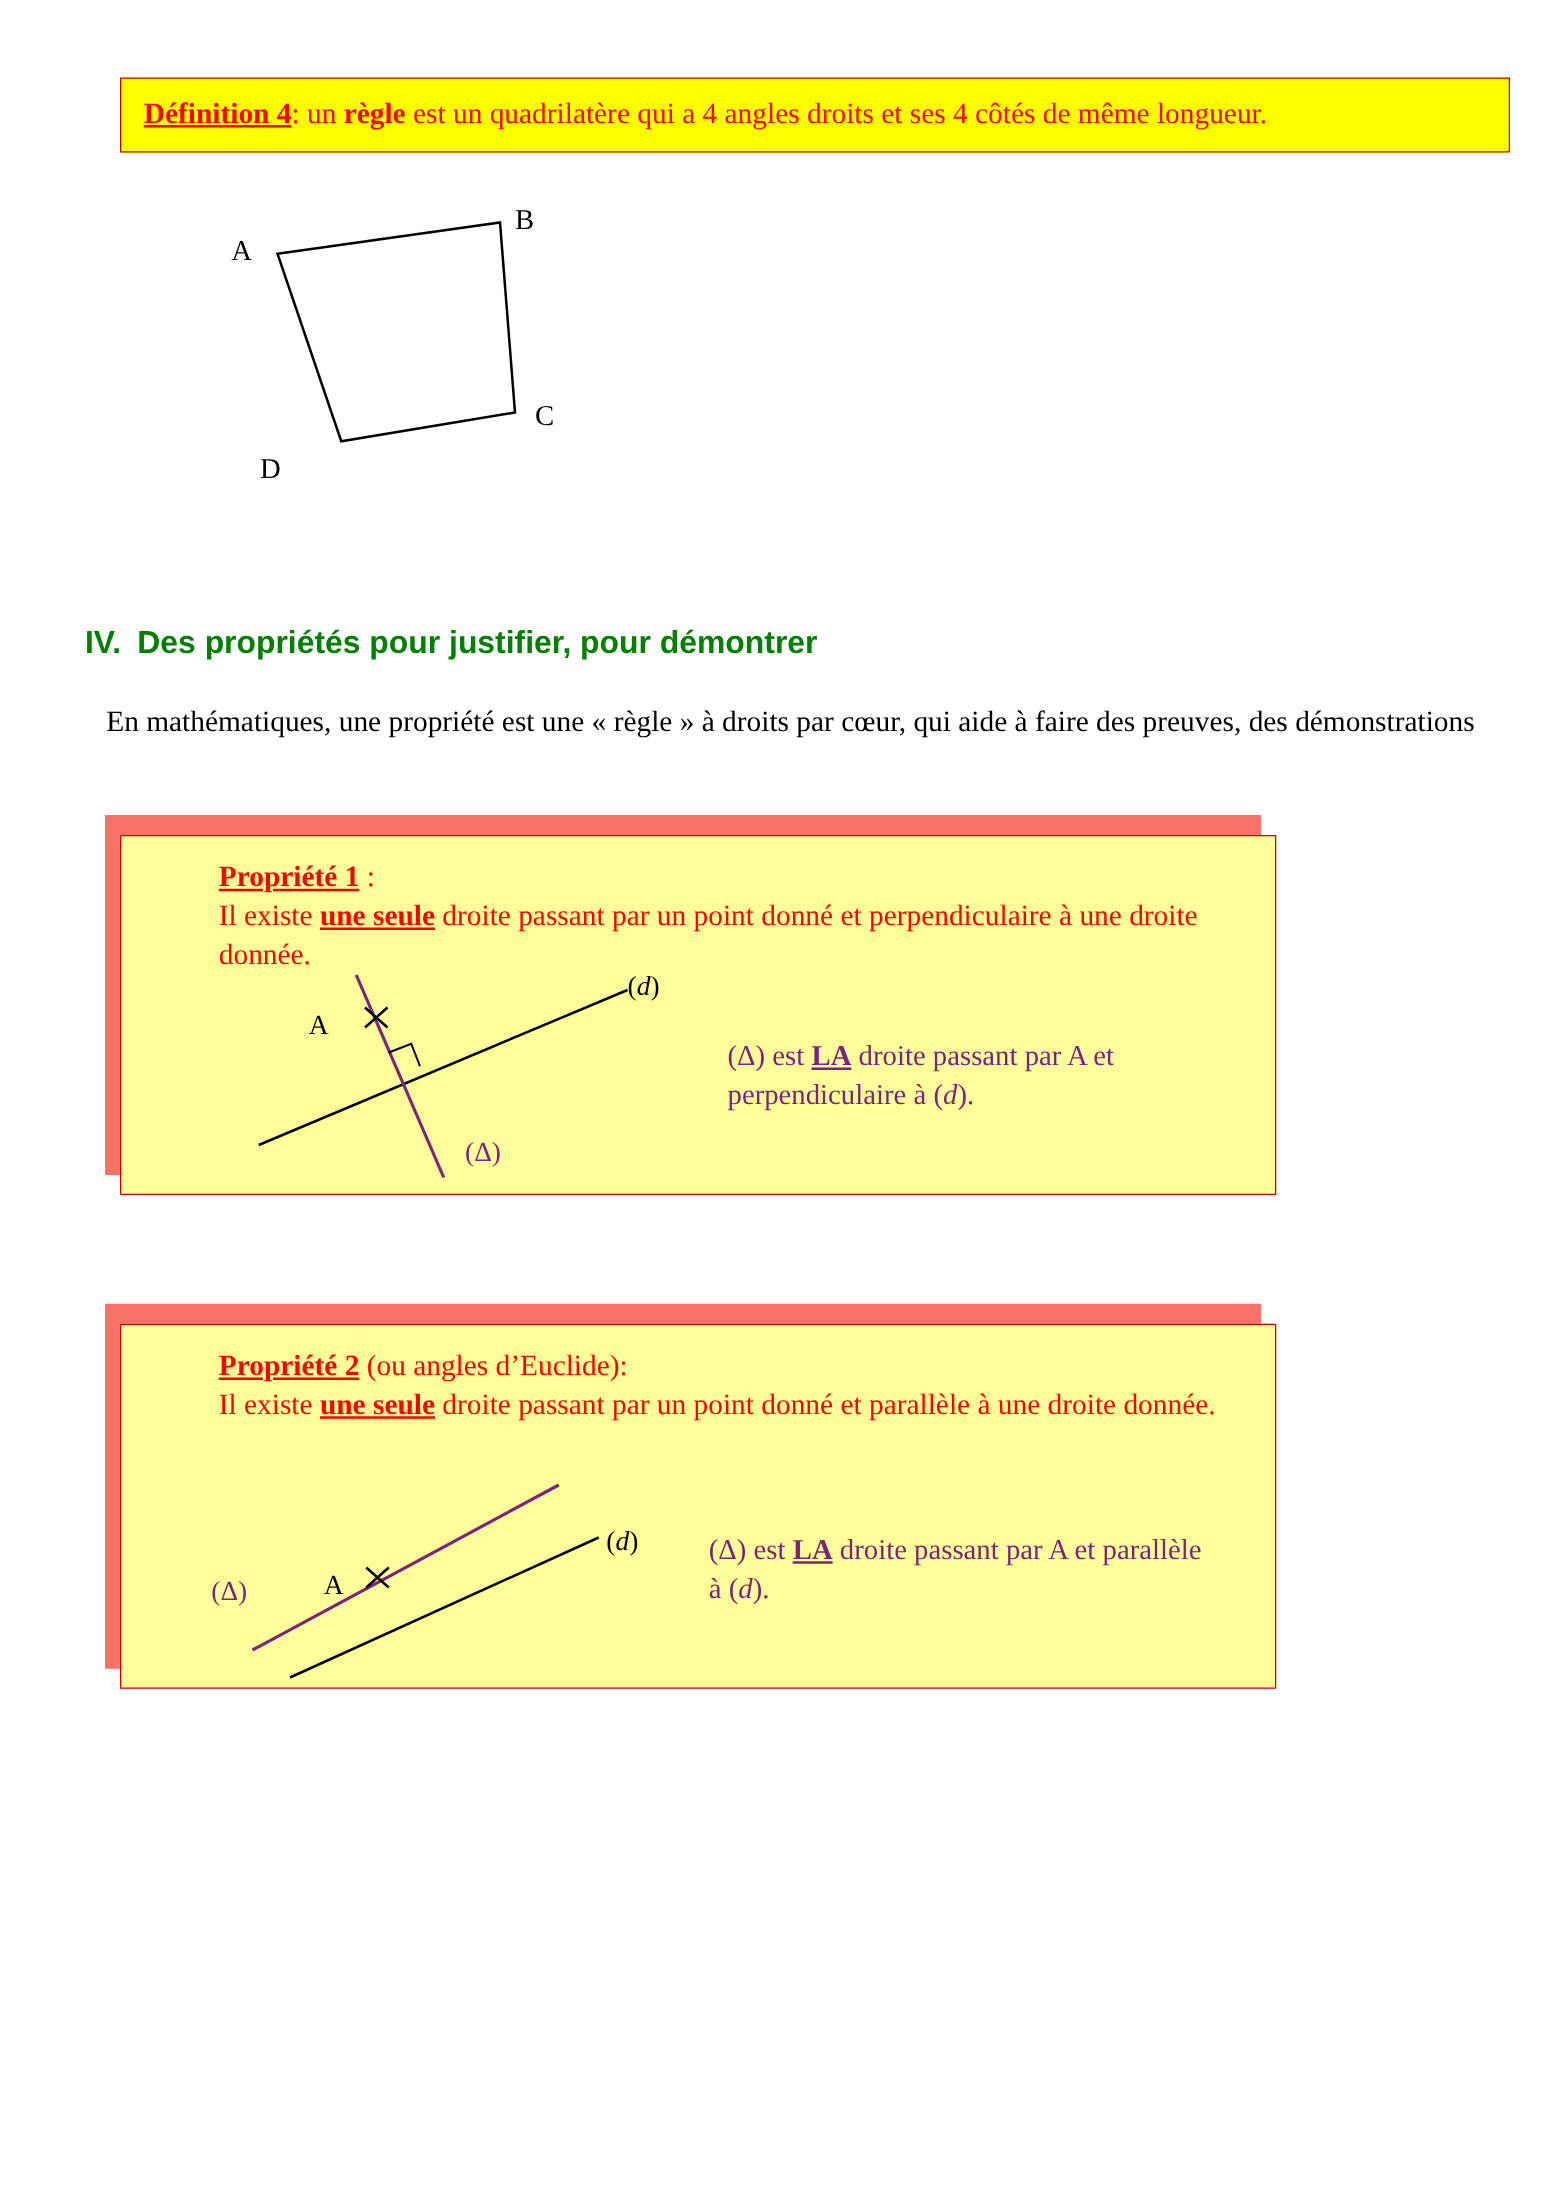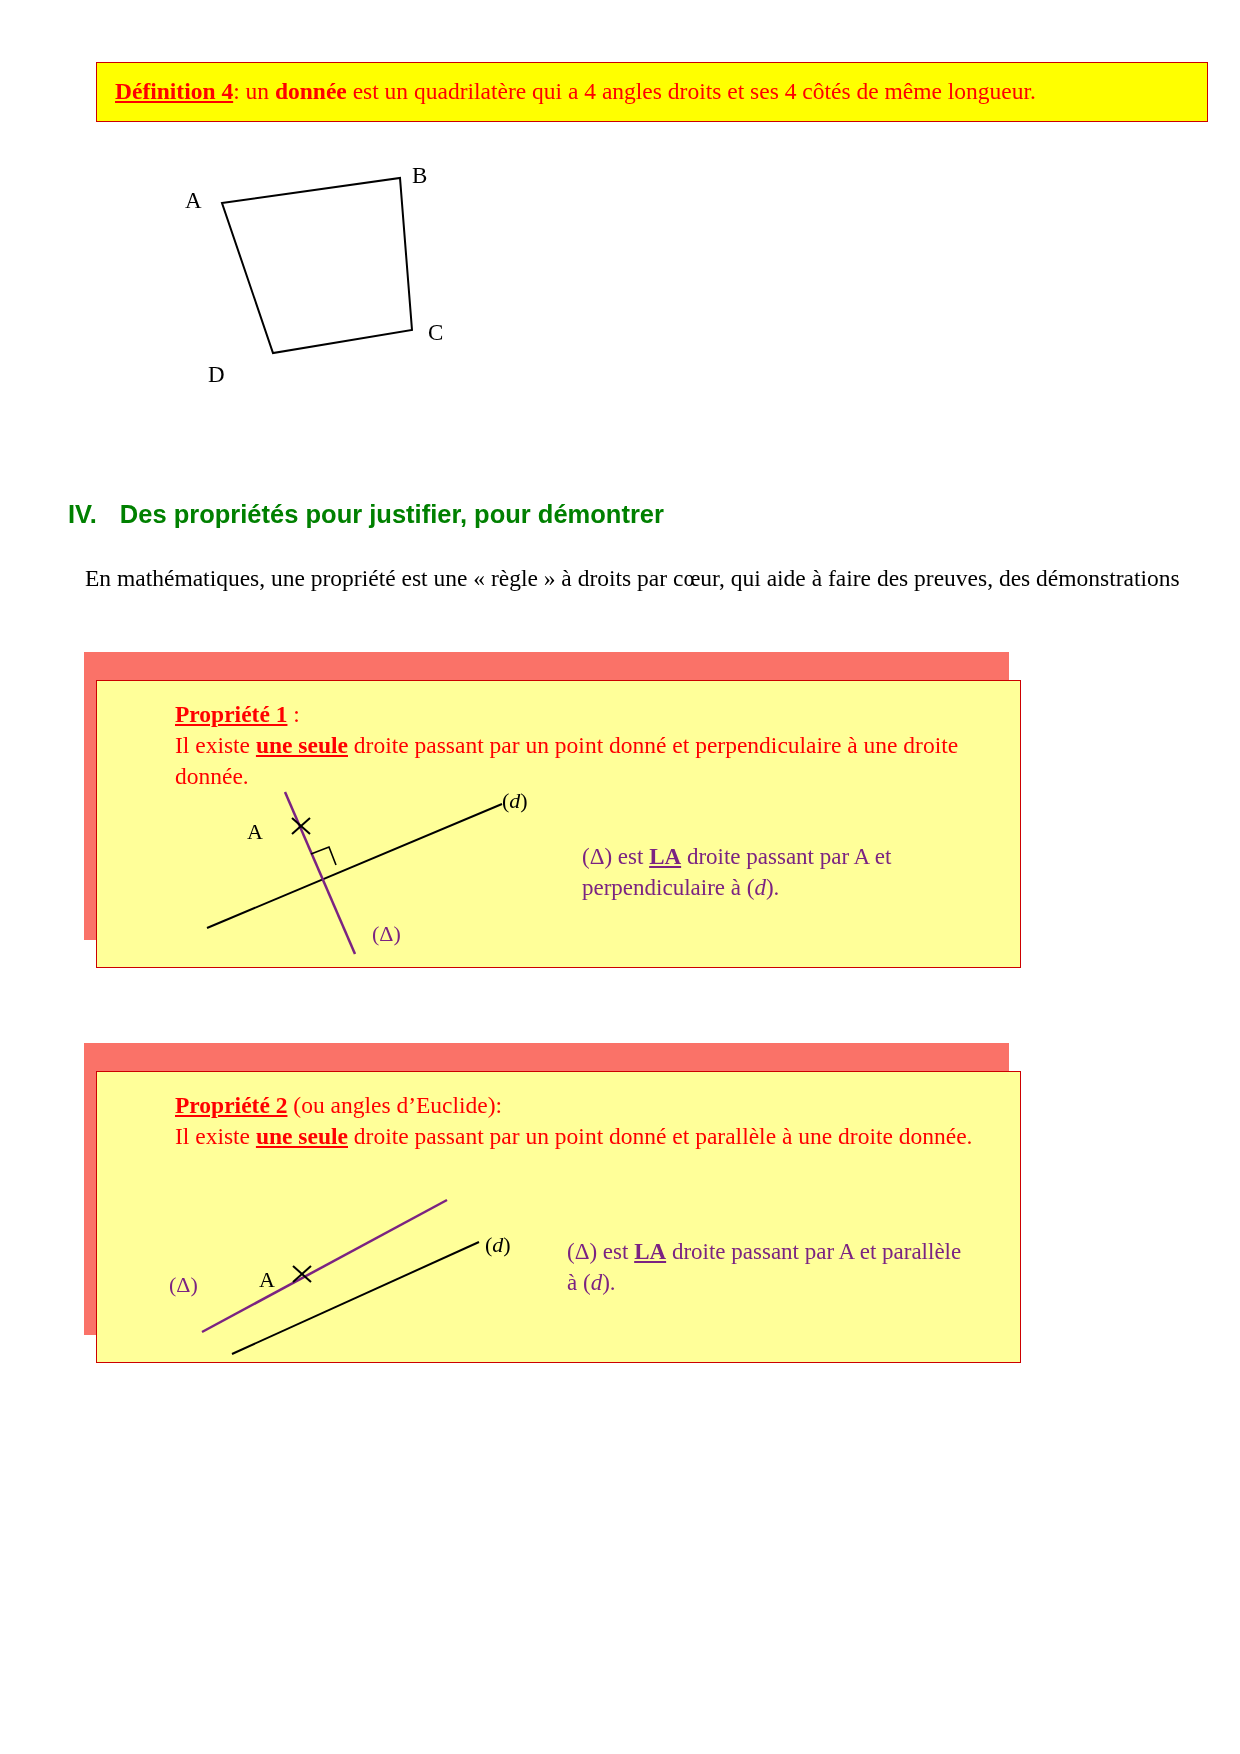--- a/index.html
+++ b/index.html
@@ -57,21 +57,21 @@
     top: 500px;
     width: 900px;
     color: #008000;
     font-family: "Liberation Sans", "DejaVu Sans", sans-serif;
     font-weight: bold;
     font-size: 25.5px;
     white-space: nowrap;
   }
   .section-head .num {
     display: inline-block;
-    margin-right: 23px;
+    margin-right: 13px;
   }
   .section-head .title {
   }
 
   
   .intro-par {
     position: absolute;
     left: 85px;
     top: 562px;
     width: 1100px;
@@ -88,21 +88,21 @@
     position: absolute;
     left: 0;
     top: 0;
     width: 100%;
     height: 100%;
     background: #fa7268;
   }
   .prop-box {
     position: absolute;
     left: 12px;
-    top: 28px;
+    top: 16px;
     width: 100%;
     height: 100%;
     box-sizing: border-box;
     background: #ffff99;
     border: 1.5px solid #cc0000;
   }
   .prop-inner {
     position: relative;
     width: 100%;
     height: 100%;
@@ -145,21 +145,21 @@
   #prop1-note { left: 485px; top: 144px; width: 390px; }
   #prop2-note { left: 470px; top: 148px; width: 400px; }
 
   .it { font-style: italic; }
 </style>
 </head>
 <body>
 
 <div class="def-box">
   <div class="def-text">
-    <span class="b-u">Définition 4</span><span>: un </span><span class="b">donnée</span><span> est un quadrilatère qui a 4 angles droits et ses 4 côtés de même longueur.</span>
+    <span class="b-u">Définition 4</span><span>: un </span><span class="b">règle</span><span> est un quadrilatère qui a 4 angles droits et ses 4 côtés de même longueur.</span>
   </div>
 </div>
 
 <div class="square-fig">
   <svg width="340" height="240" viewBox="0 0 340 240" xmlns="http://www.w3.org/2000/svg">
     <polygon points="72,43 250,18 262,170 123,193" fill="none" stroke="#000000" stroke-width="2"></polygon>
     <text x="35" y="48" font-family="Liberation Serif, DejaVu Serif, serif" font-size="23" fill="#000000">A</text>
     <text x="262" y="23" font-family="Liberation Serif, DejaVu Serif, serif" font-size="23" fill="#000000">B</text>
     <text x="278" y="180" font-family="Liberation Serif, DejaVu Serif, serif" font-size="23" fill="#000000">C</text>
     <text x="58" y="222" font-family="Liberation Serif, DejaVu Serif, serif" font-size="23" fill="#000000">D</text>

